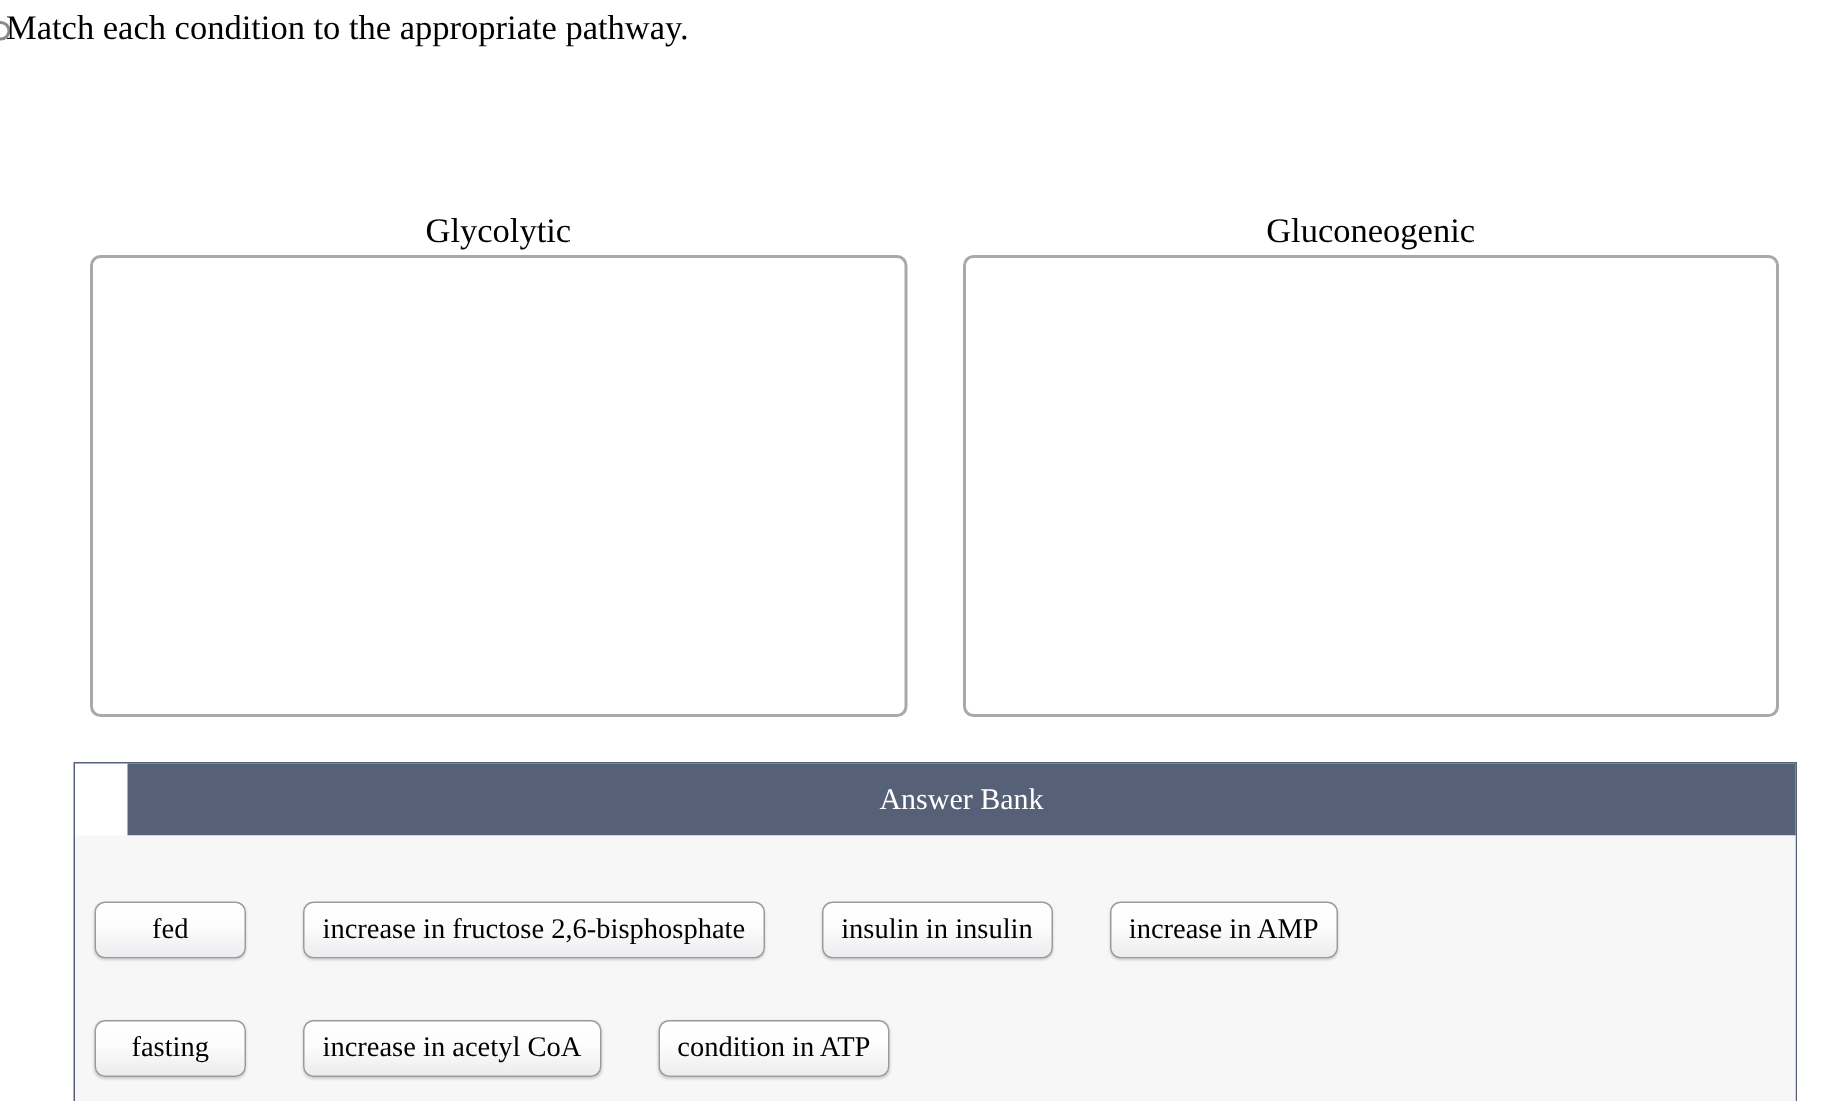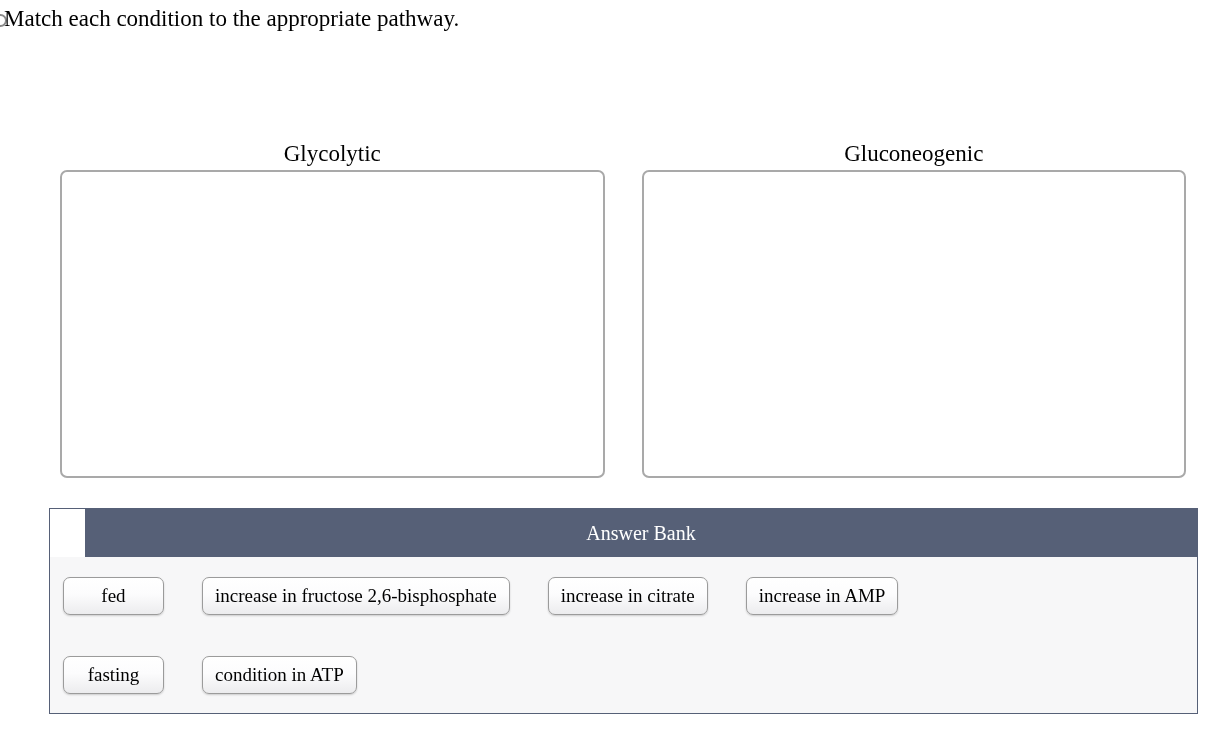--- a/index.html
+++ b/index.html
@@ -68,20 +68,21 @@
     margin-left: 35px;
   }
   .bank-body {
     background: #f7f7f8;
     padding: 20px 13px 19px 13px;
   }
   .bank-row {
     display: flex;
     gap: 38px;
     align-items: flex-start;
+    margin-top: 24px;
   }
   .bank-row + .bank-row { margin-top: 41px; }
   .chip {
     font-family: "Liberation Serif", "DejaVu Serif", serif;
     font-size: 19px;
     line-height: 20px;
     color: #000000;
     min-width: 101px;
     padding: 8px 12px;
     text-align: center;
@@ -110,22 +111,23 @@
   </div>
 </div>
 
 <div class="answer-bank">
   <div class="bank-header">Answer Bank</div>
   <div class="bank-body">
     <div class="bank-row">
 
     <button class="chip">fed</button>
         <button class="chip">increase in fructose 2,6-bisphosphate</button>
-        <button class="chip">increase in citrate</button>
+        <button class="chip">insulin in insulin</button>
         <button class="chip">increase in AMP</button>
       </div>
     <div class="bank-row">
 
     <button class="chip">fasting</button>
+        <button class="chip">increase in acetyl CoA</button>
         <button class="chip">condition in ATP</button>
       </div>
   </div>
 </div>
 
 </body></html>

